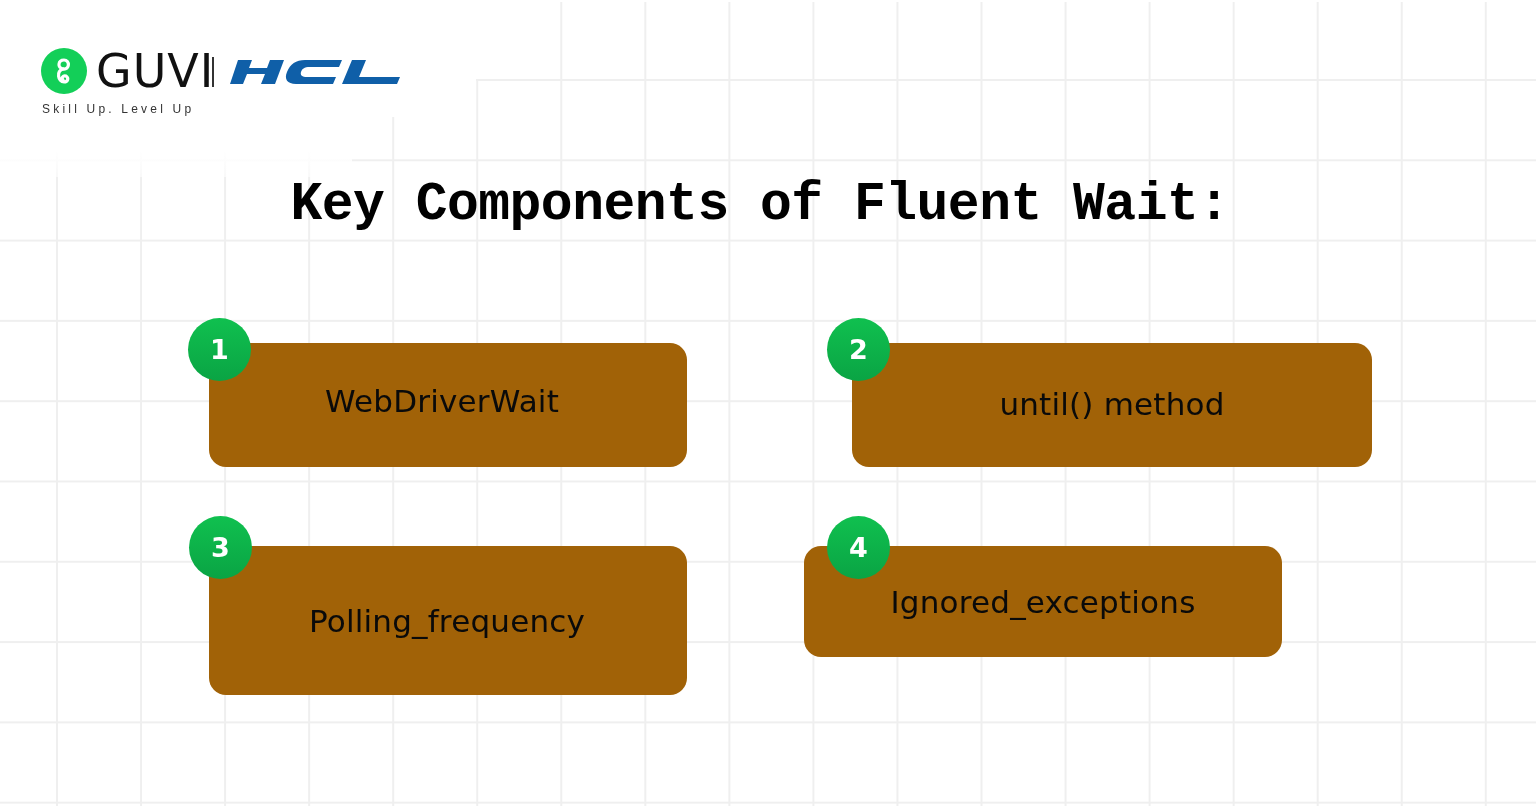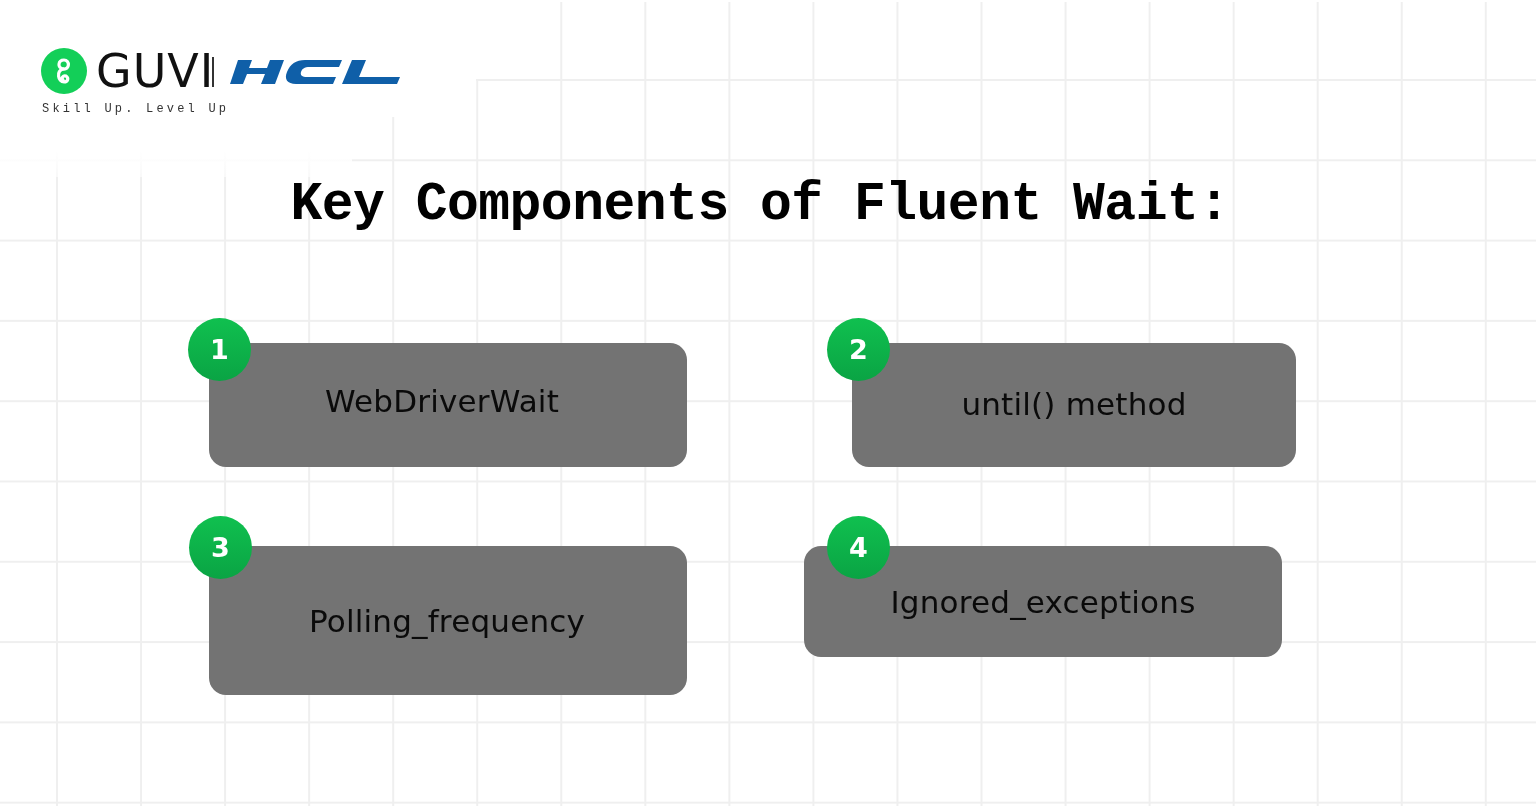--- a/index.html
+++ b/index.html
@@ -86,21 +86,21 @@
       background: #333333;
     }
     .hcl-logo {
       position: absolute;
       left: 189px; top: 13px;
       width: 170px; height: 24px;
     }
     .tagline {
       position: absolute;
       left: 1px; top: 55px;
-      font-family: Liberation Mono, monospace;
+      font-family: Liberation Sans, sans-serif;
       font-size: 12px;
       letter-spacing: 3.2px;
       color: #333333;
       white-space: nowrap;
     }
 
     
     .title {
       position: absolute;
       left: 0; top: 170px;
@@ -110,21 +110,21 @@
       font-weight: bold;
       font-size: 53px;
       line-height: 70px;
       color: #000000;
       letter-spacing: -0.5px;
     }
 
     
     .card {
       position: absolute;
-      background: #737373;
+      background: #a16207;
       border-radius: 17px;
       display: flex;
       align-items: center;
       justify-content: center;
     }
     .card-label {
       font-family: "DejaVu Sans", sans-serif;
       font-size: 31px;
       color: #0a0a0a;
       white-space: nowrap;
@@ -138,21 +138,21 @@
       color: #ffffff;
       font-family: "DejaVu Sans", sans-serif;
       font-weight: bold;
       font-size: 27px;
       display: flex;
       align-items: center;
       justify-content: center;
       line-height: 1;
     }
     #card-1 { left: 209px; top: 343px; width: 478px; height: 124px; }
-    #card-2 { left: 852px; top: 343px; width: 444px; height: 124px; }
+    #card-2 { left: 852px; top: 343px; width: 520px; height: 124px; }
     #card-3 { left: 209px; top: 546px; width: 478px; height: 149px; }
     #card-4 { left: 804px; top: 546px; width: 478px; height: 111px; }
     #card-1 .card-label { margin-left: -12px; margin-top: -8px; }
     #card-2 .card-label { margin-top: -2px; }
     #card-3 .card-label { margin-left: -2px; margin-top: 0px; }
     #card-4 .card-label { margin-top: 0px; }
     #badge-1 { left: 188px; top: 318px; }
     #badge-2 { left: 827px; top: 318px; }
     #badge-3 { left: 189px; top: 516px; }
     #badge-4 { left: 827px; top: 516px; }

